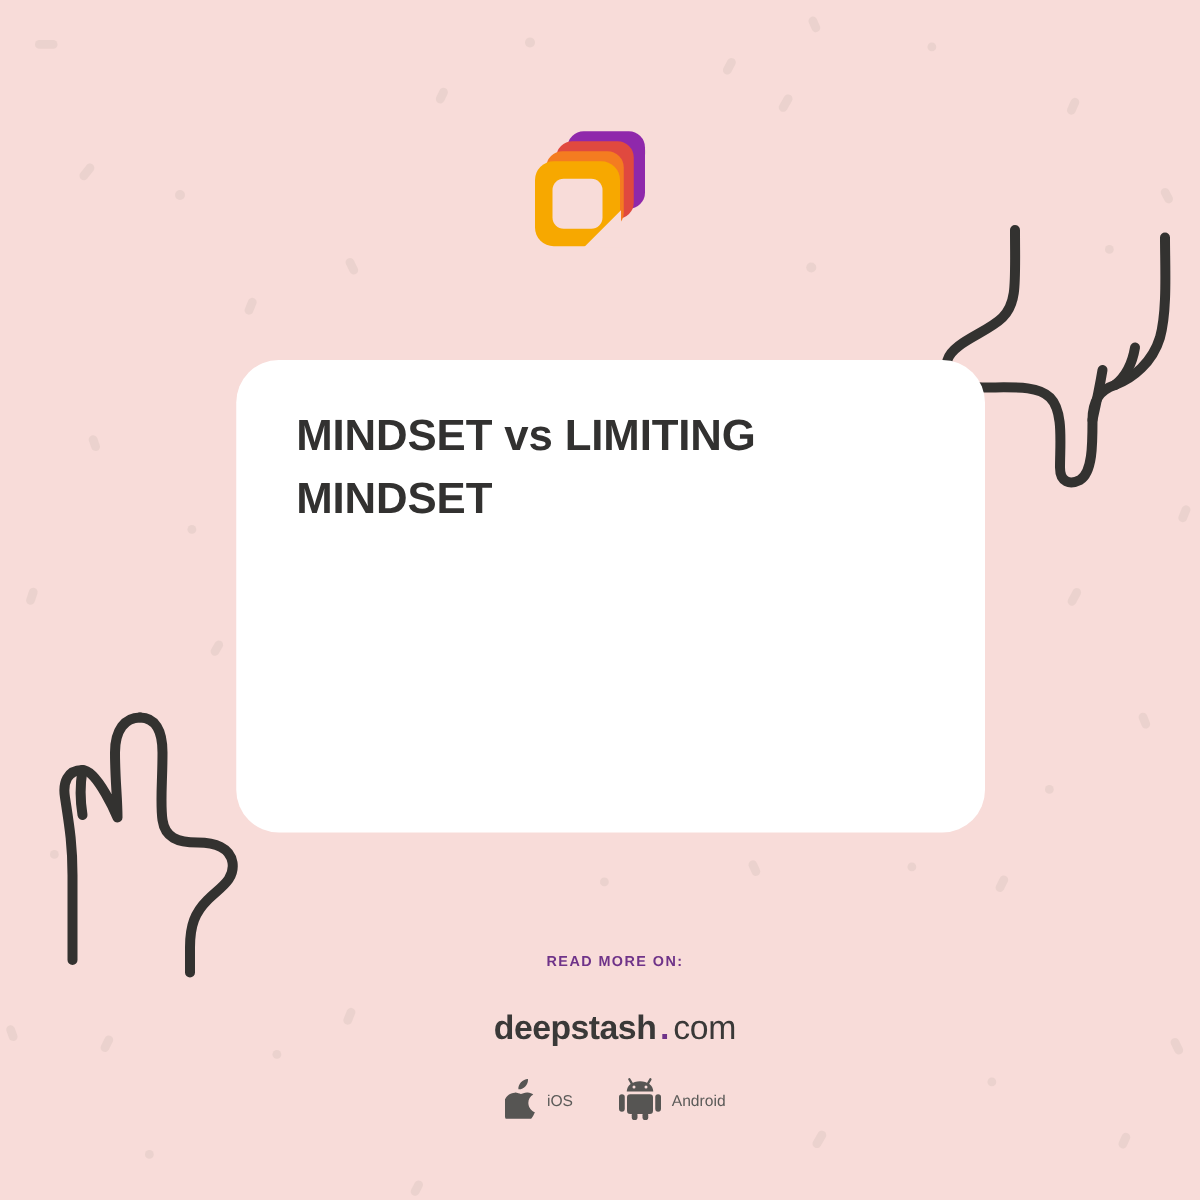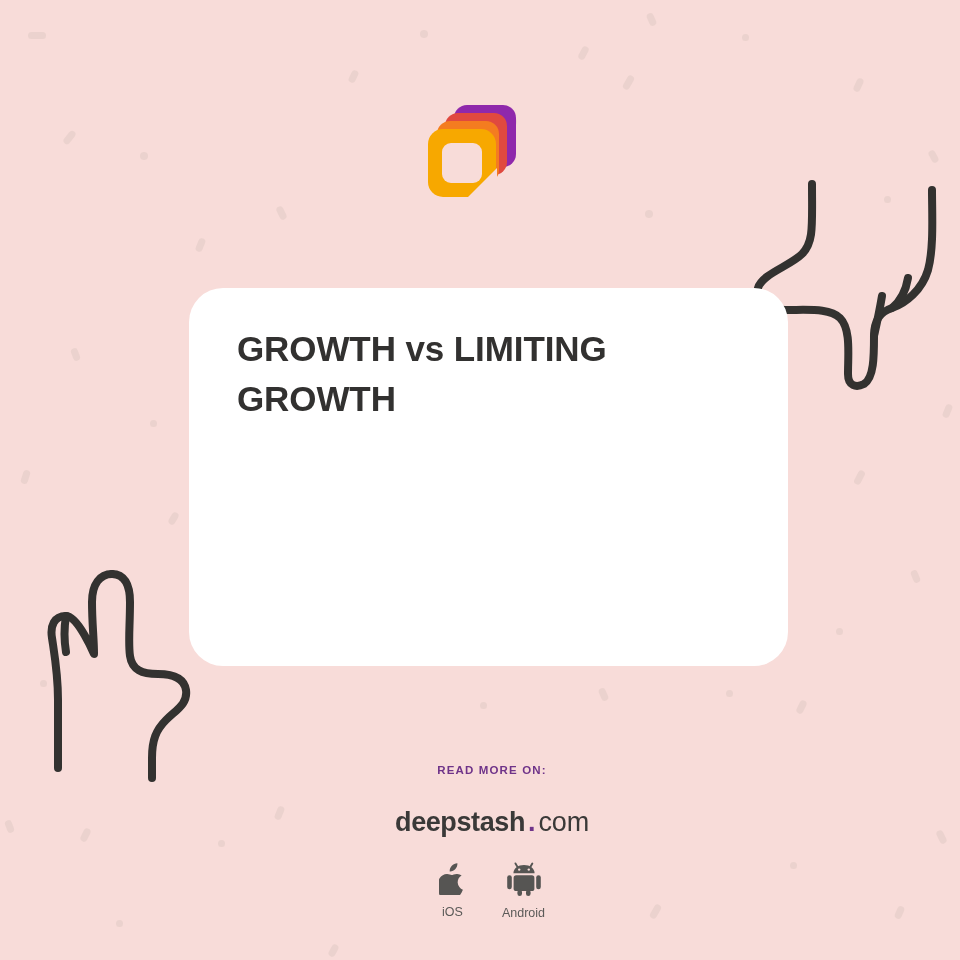--- a/index.html
+++ b/index.html
@@ -136,21 +136,20 @@
     margin-top: 26px;
     display: flex;
     justify-content: center;
     align-items: center;
     gap: 36px;
   }
   .store {
     display: flex;
     align-items: center;
     gap: 7px;
-    flex-direction: column;
   }
   .store .glyph { display: block; }
   .store .label {
     font-size: 12.5px;
     color: #5b5a58;
     line-height: 1;
   }
 </style>
 </head>
 <body>
@@ -227,21 +226,21 @@
                C70 92 54 54 42 54 C30 54 26 64 28 76
                C31 96 34 112 34 138 C34 168 34 192 34 206" style="stroke: rgb(51, 50, 48);"></path>
       <path d="M88 12 C100 12 106 22 106 40 C106 64 104 80 106 94
                C108 108 118 112 134 112 C148 112 160 116 162 128
                C164 142 152 148 142 158 C132 168 128 178 128 196 C128 206 128 212 128 216" style="stroke: rgb(51, 50, 48);"></path>
       <path d="M42 54 C40 66 40 78 42 90" style="stroke: rgb(51, 50, 48);"></path>
     </svg>
   </div>
 
   <div id="card" style="background: rgb(255, 255, 255);">
-    <h1 id="card-title" style="color: rgb(50, 49, 48);">GROWTH vs LIMITING GROWTH</h1>
+    <h1 id="card-title" style="color: rgb(50, 49, 48);">MINDSET vs LIMITING MINDSET</h1>
   </div>
 
   <div id="footer">
     <div id="read-more" style="color: rgb(111, 51, 137);">READ MORE ON:</div>
 
     <div id="wordmark">
       <span class="ds-name">deepstash</span><span class="ds-dot" style="color: rgb(111, 51, 137);">.</span><span class="ds-tld">com</span>
     </div>
 
     <div id="stores">

